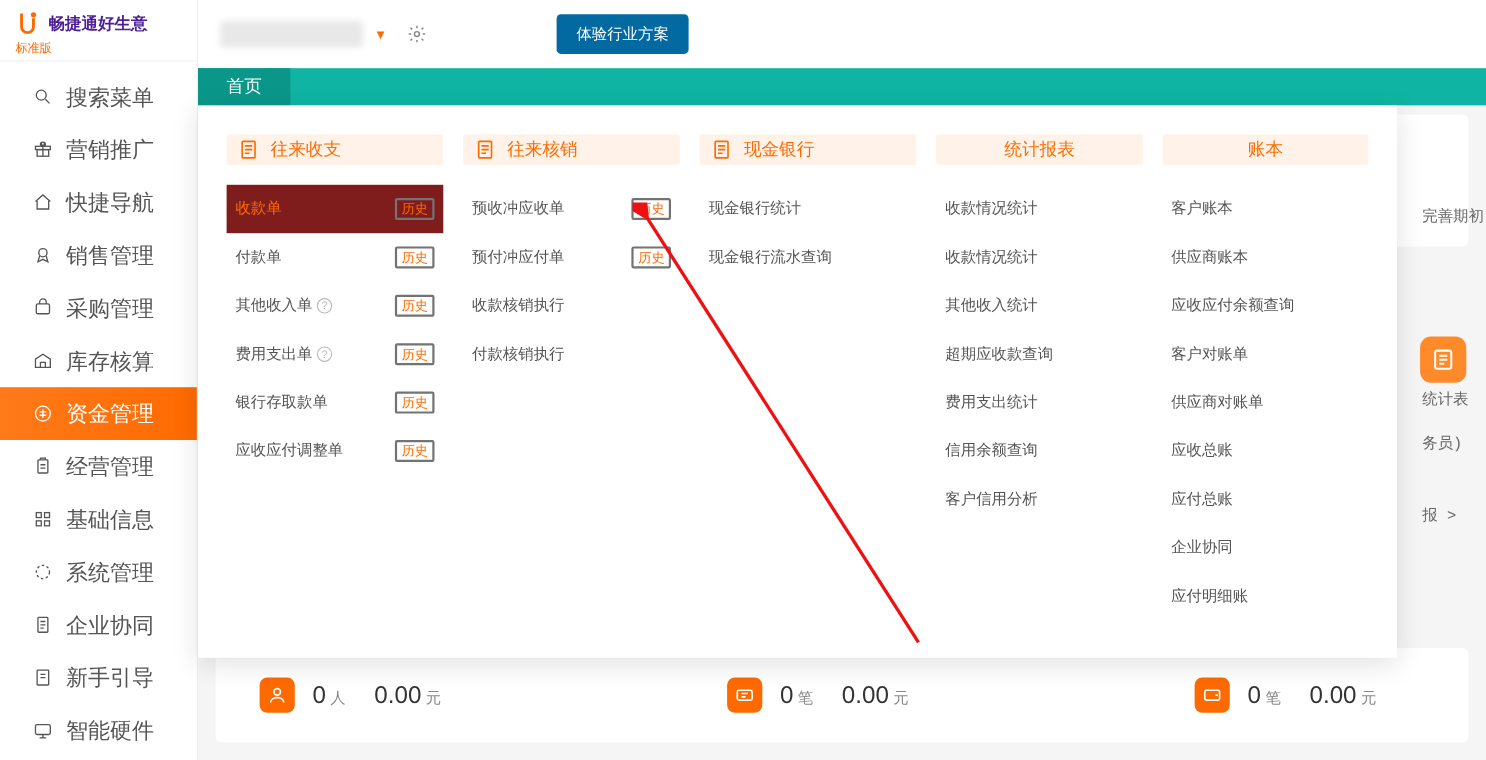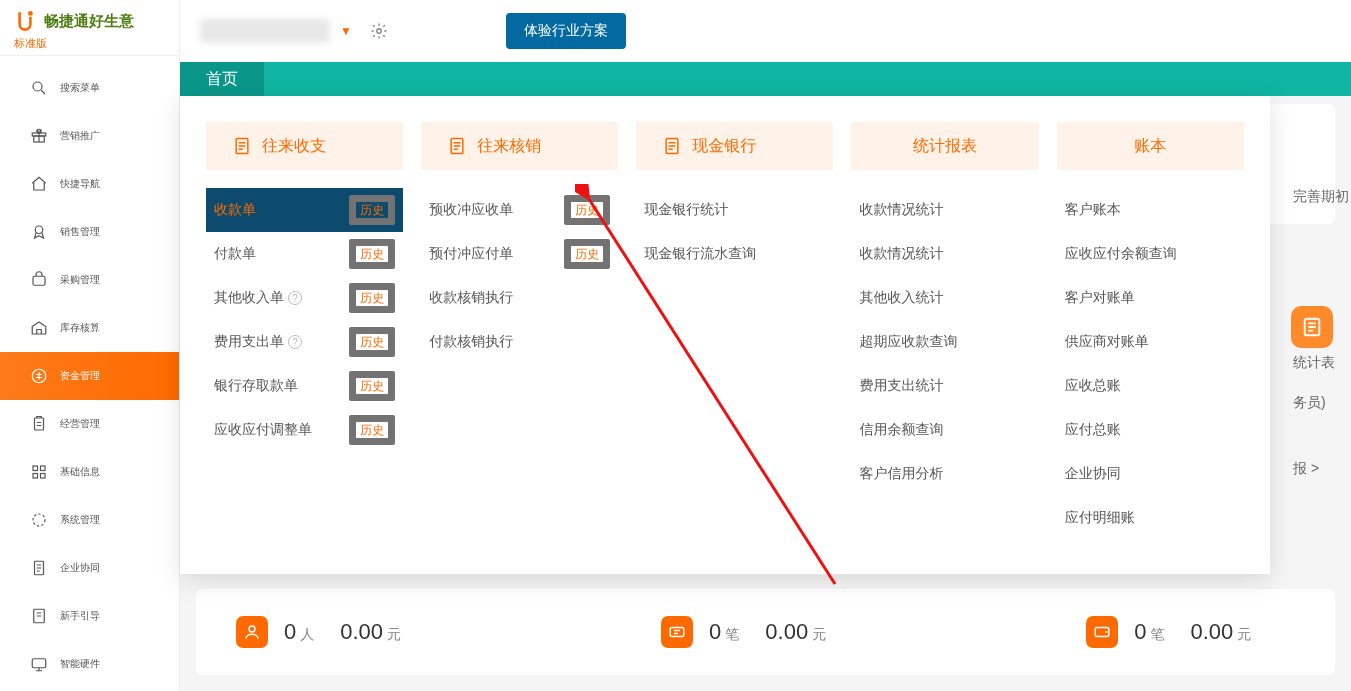--- a/index.html
+++ b/index.html
@@ -31,21 +31,21 @@
       display: flex;
       align-items: center;
     }
     .logo-mark {
       width: 26px; height: 26px;
       color: #ff6a00;
       margin-right: 6px;
     }
     .logo-text {
       font-size: 15px;
-      color: #4d7c0f;
+      color: #4c1d95;
       font-weight: bold;
     }
     .logo-sub {
       font-size: 11px;
       color: #ff6a00;
       margin-top: 2px;
       margin-left: 2px;
     }
     .nav {
       flex: 1;
@@ -62,21 +62,21 @@
     }
     .nav-item.active {
       background: linear-gradient(90deg, #ff7a1a, #ff6a00);
       color: #fff;
     }
     .nav-icon {
       width: 18px; height: 18px;
       margin-right: 12px;
       flex-shrink: 0;
     }
-    .nav-label { font-size: 10px; }
+    .nav-label { font-size: 20px; }
 
     .main {
       position: absolute;
       left: 180px; top: 0; right: 0; bottom: 0;
       display: flex;
       flex-direction: column;
     }
     .topbar {
       height: 62px;
       background: #fff;
@@ -151,25 +151,25 @@
       z-index: 10;
     }
     .mega-col {
       flex: 1;
       min-width: 0;
     }
     .mega-col.narrow { flex: 0.95; }
     .col-header {
       display: flex;
       align-items: center;
-      height: 48px;
+      height: 28px;
       background: #fff3e9;
       color: #ff6a00;
       font-size: 16px;
-      padding: 0 26px;
+      padding: 0 10px;
       margin-bottom: 18px;
       border-radius: 2px;
     }
     .col-header.no-icon {
       justify-content: center;
     }
     .col-header-icon {
       width: 20px; height: 20px;
       margin-right: 10px;
     }
@@ -177,40 +177,40 @@
       display: flex;
       align-items: center;
       justify-content: space-between;
       height: 44px;
       padding: 0 8px;
       cursor: pointer;
       color: #555;
       font-size: 14px;
     }
     .mega-item.active {
-      background: #0c4a6e;
+      background: #7f1d1d;
       color: #ff6a00;
     }
     .mega-item-label {
       display: flex;
       align-items: center;
     }
     .help-badge {
       display: inline-block;
       width: 14px; height: 14px;
       border: 1px solid #bbb;
       border-radius: 50%;
       font-size: 10px;
       line-height: 13px;
       text-align: center;
       color: #bbb;
       margin-left: 4px;
     }
     .hist-badge {
-      border: 7px solid #737373;
+      border: 2px solid #737373;
       color: #ff6a00;
       font-size: 12px;
       padding: 1px 4px;
       border-radius: 2px;
       line-height: 1.2;
     }
 
     
     .bg-strip {
       position: absolute;
@@ -220,21 +220,21 @@
       border-radius: 6px;
     }
     .right-hints {
       position: absolute;
       right: 2px;
       top: 92px;
       font-size: 14px;
       color: #666;
       text-align: left;
     }
-    .right-hints div { margin-bottom: 22px; }
+    .right-hints div { margin-bottom: 22px; font-family: Liberation Mono, monospace; }
 
     .float-icon {
       position: absolute;
       right: 18px;
       top: 210px;
       width: 42px; height: 42px;
       border-radius: 10px;
       background: #ff8a2a;
       display: flex;
       align-items: center;
@@ -534,20 +534,23 @@
           <div class="mega-item">
             <span class="mega-item-label">客户信用分析</span>
           </div>
         </div>
         <div class="mega-col narrow">
           <div class="col-header no-icon">账本</div>
           <div class="mega-item">
             <span class="mega-item-label">客户账本</span>
           </div>
           <div class="mega-item">
+            <span class="mega-item-label">供应商账本</span>
+          </div>
+          <div class="mega-item">
             <span class="mega-item-label">应收应付余额查询</span>
           </div>
           <div class="mega-item">
             <span class="mega-item-label">客户对账单</span>
           </div>
           <div class="mega-item">
             <span class="mega-item-label">供应商对账单</span>
           </div>
           <div class="mega-item">
             <span class="mega-item-label">应收总账</span>

